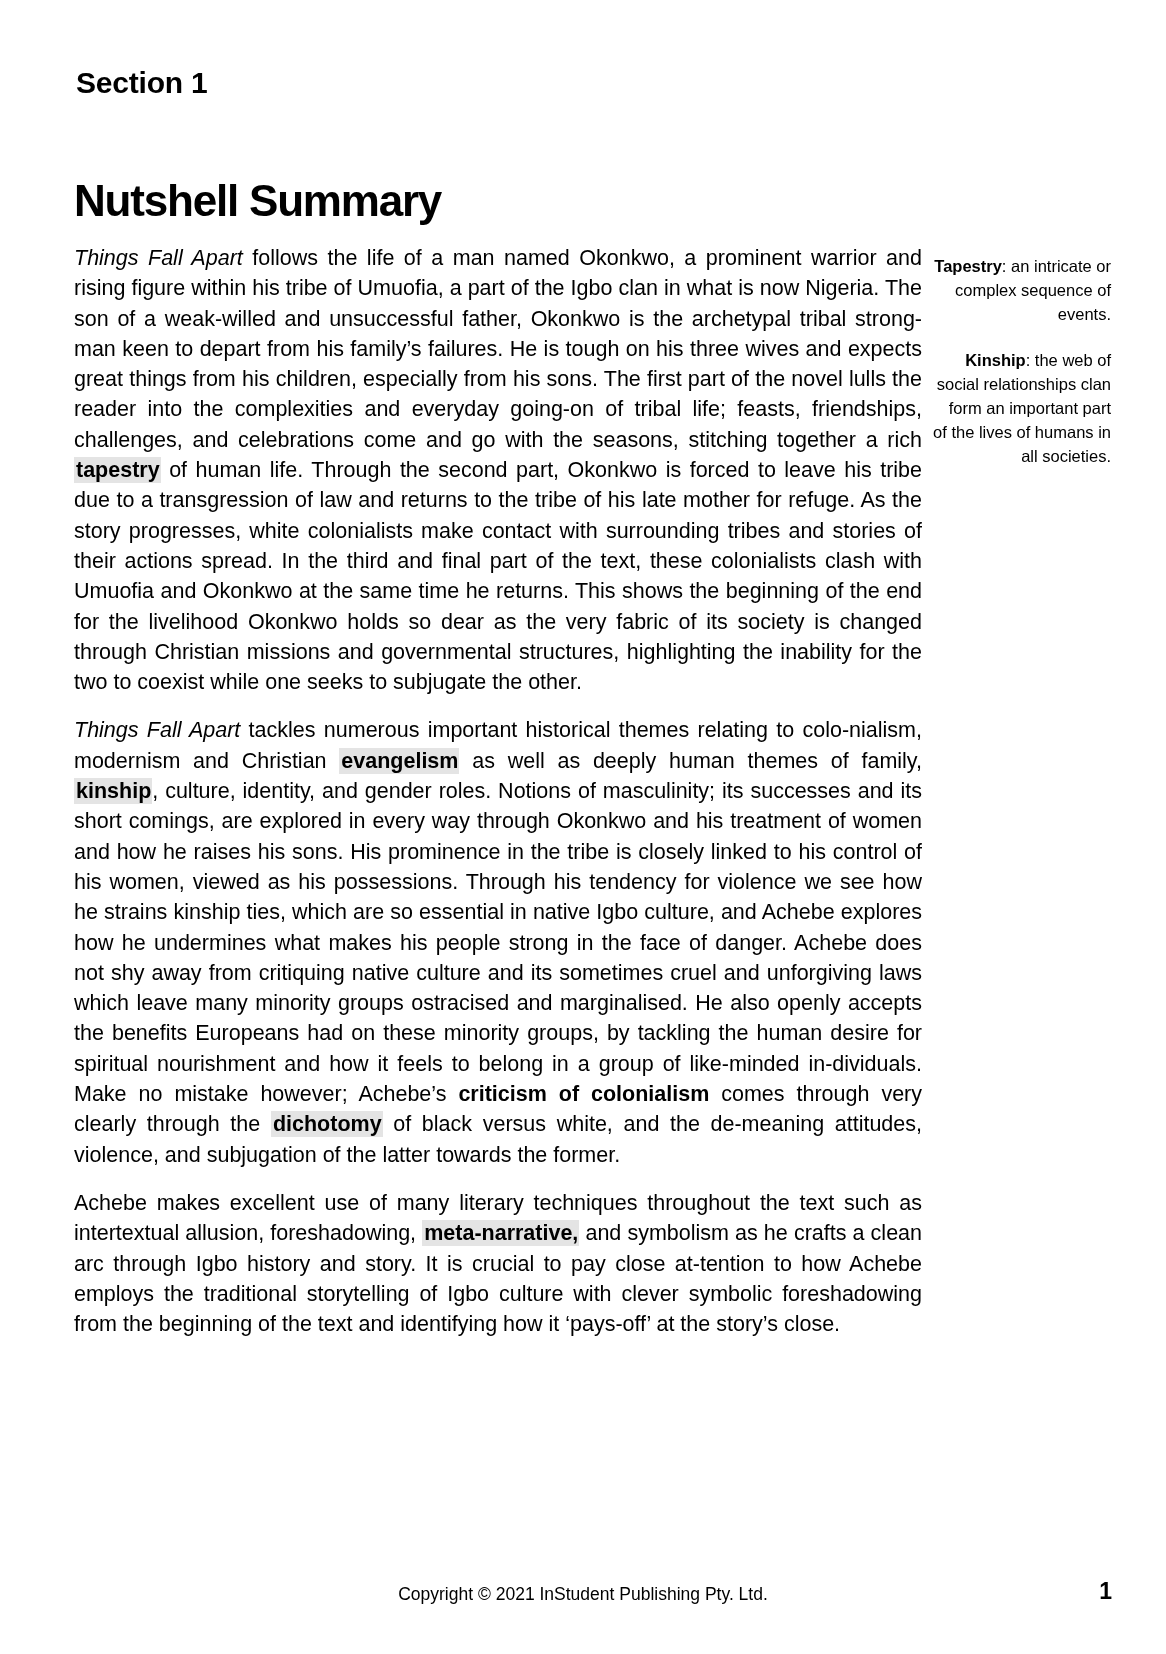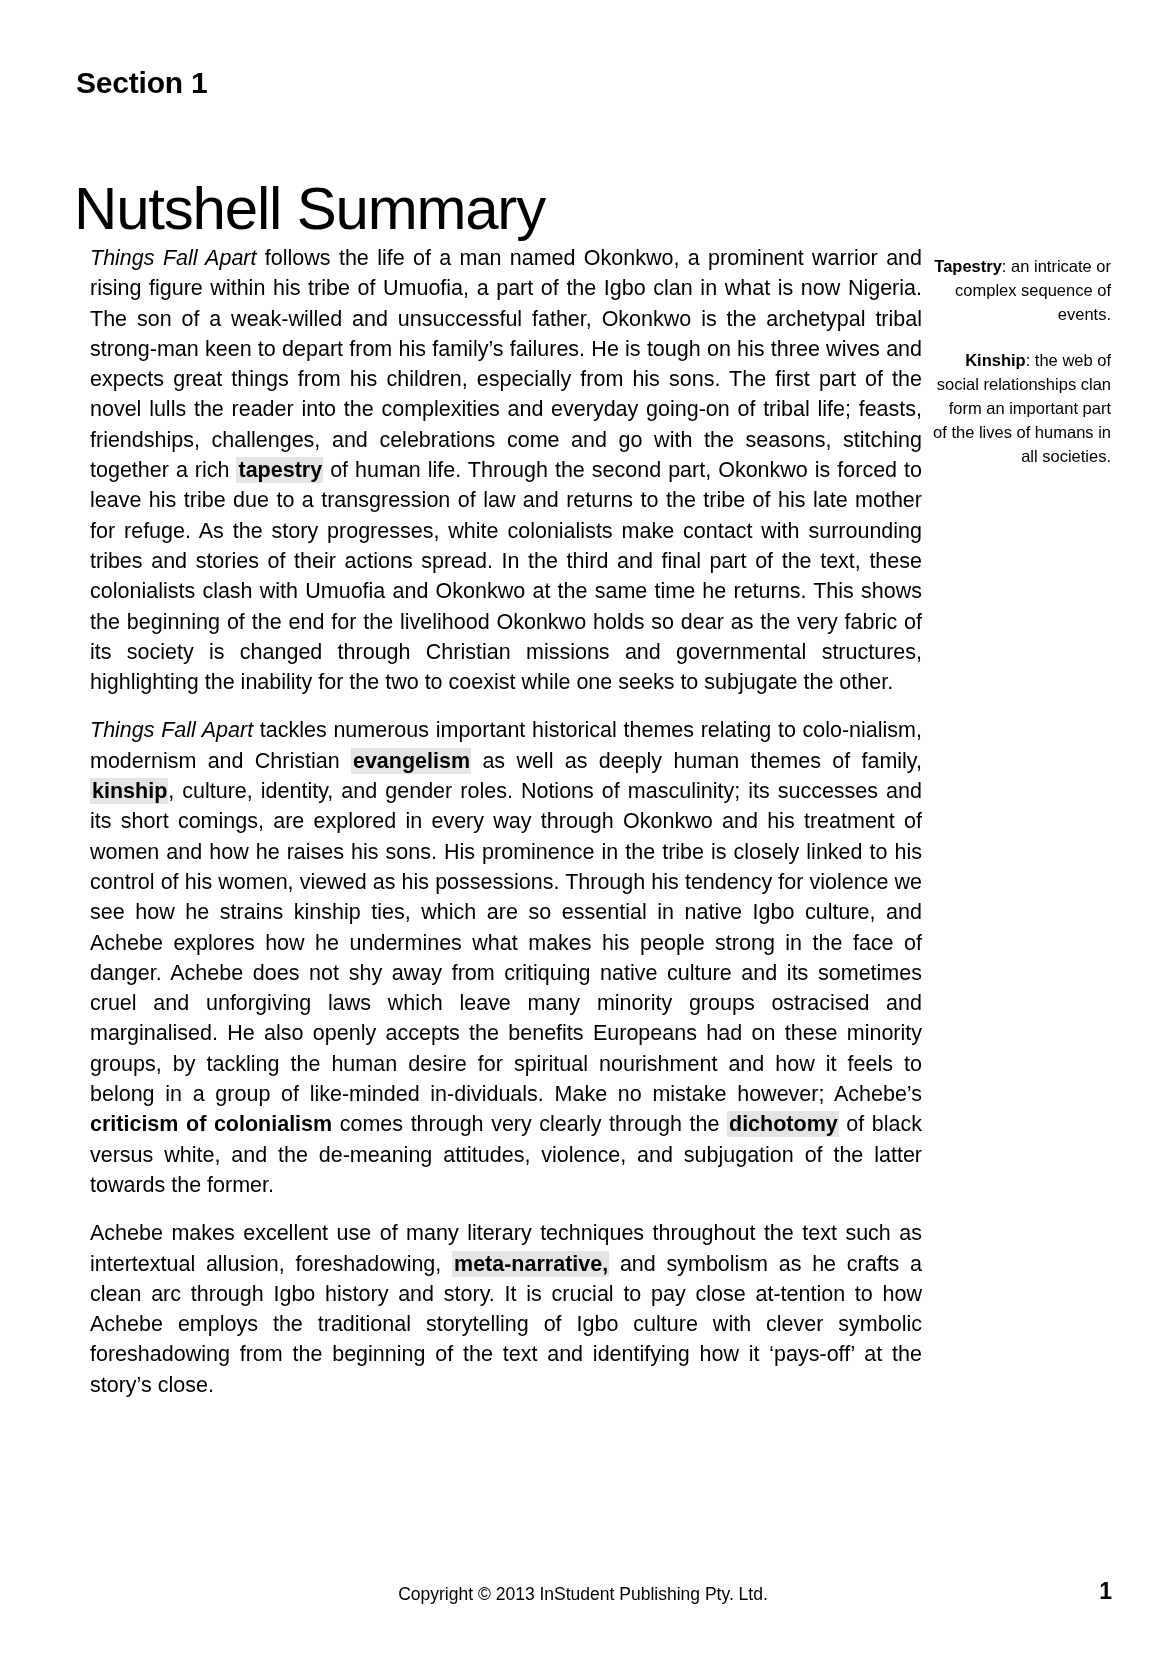--- a/index.html
+++ b/index.html
@@ -27,33 +27,33 @@
     position: absolute;
     left: 76px;
     top: 66px;
     font-size: 30px;
     font-weight: bold;
     letter-spacing: -0.2px;
   }
   .page-title {
     position: absolute;
     left: 74px;
-    top: 134px;
-    font-size: 60px;
-    font-weight: normal;
+    top: 147px;
+    font-size: 44px;
+    font-weight: bold;
     letter-spacing: -1.2px;
   }
   .body-col {
     position: absolute;
     left: 74px;
     top: 243px;
     width: 848px;
   }
   .body-col p {
-    margin: 0 0 18px 16px;
+    margin: 0 0 18px 0;
     font-size: 21.5px;
     line-height: 30.3px;
     text-align: justify;
     text-justify: inter-word;
     hyphens: manual;
   }
   .body-col p:last-child { margin-bottom: 0; }
   em.work { font-style: italic; }
   b.term {
     font-weight: bold;
@@ -118,16 +118,16 @@
 
     <p class="gloss"><span class="gterm">Tapestry</span><span>: </span><span>an intricate or complex sequence of events.</span></p>
 
 
     <p class="gloss"><span class="gterm">Kinship</span><span>: </span><span>the web of social relationships clan form an important part of the lives of humans in all societies.</span></p>
 
 
 
   </div>
 
-  <div class="footer-copy">Copyright © 2013 InStudent Publishing Pty. Ltd.</div>
+  <div class="footer-copy">Copyright © 2021 InStudent Publishing Pty. Ltd.</div>
   <div class="footer-page">1</div>
 
 </div>
 
 </body></html>

